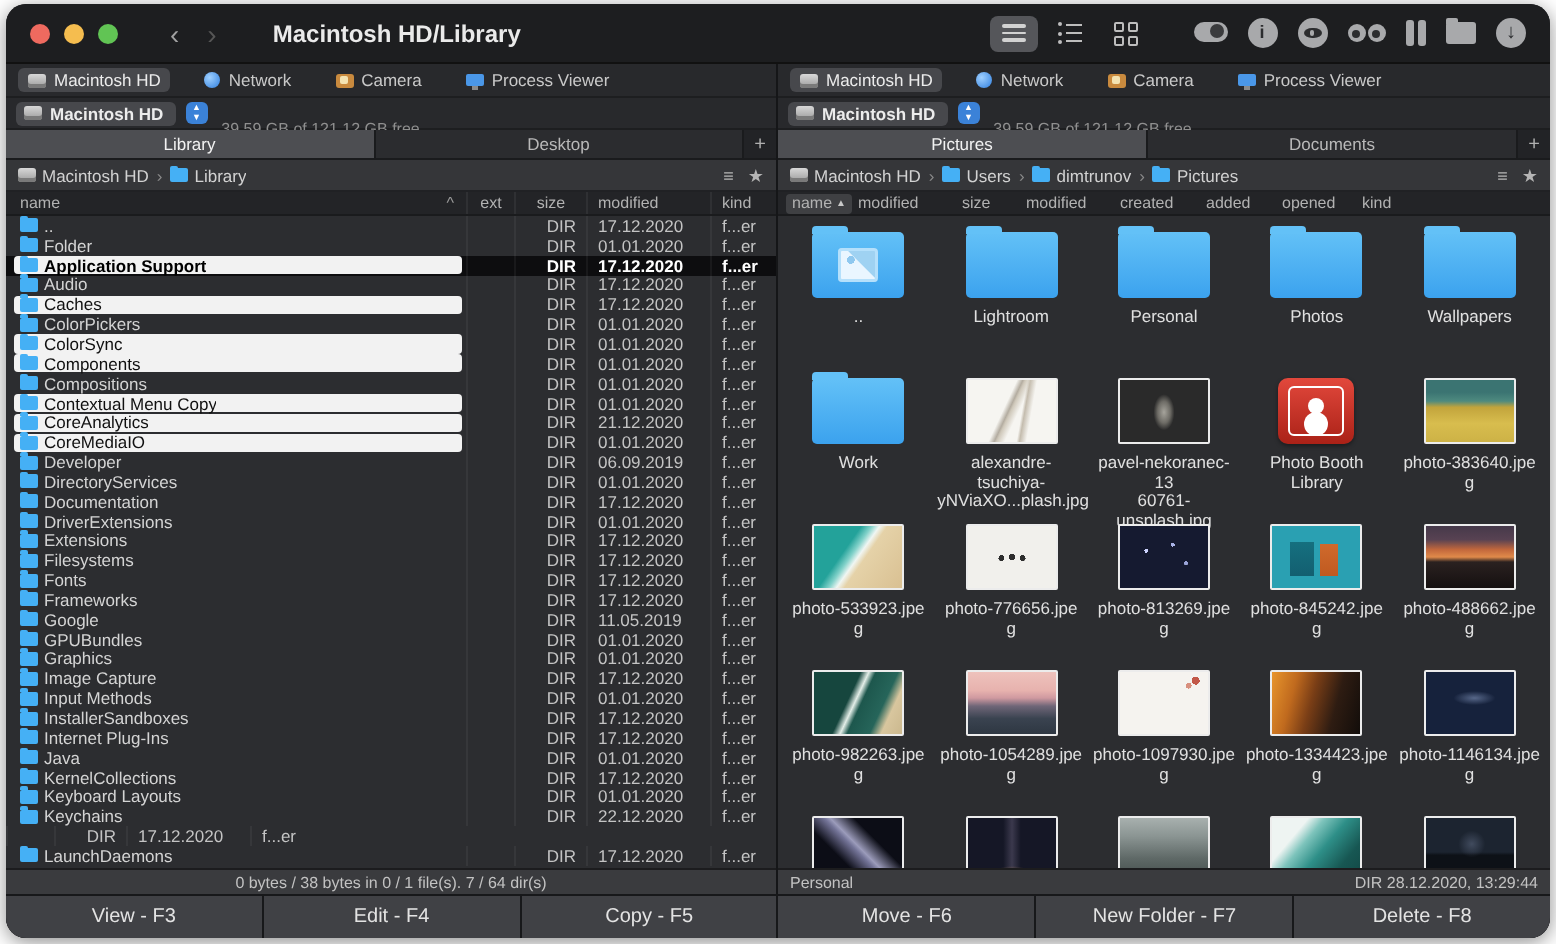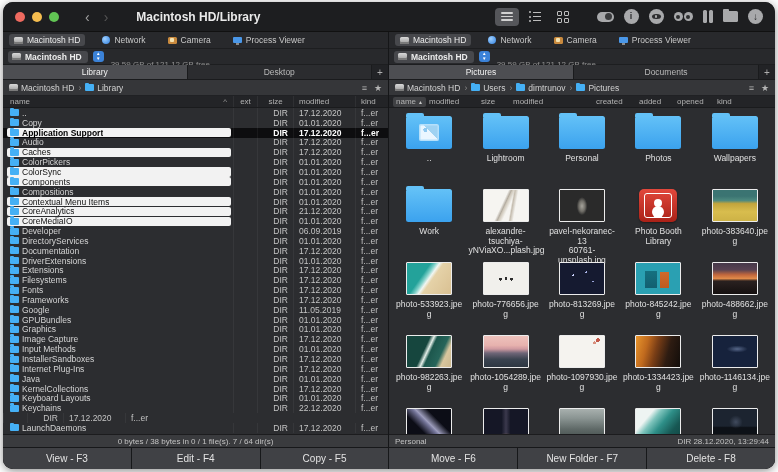--- a/index.html
+++ b/index.html
@@ -75,21 +75,21 @@
   .ch{display:flex;align-items:center;height:100%;}
   .ch-name{flex:1;padding-left:7px;min-width:0;}
   .caret{margin-left:auto;margin-right:6px;color:#9a9a9a;}
   .ch-ext{width:24px;justify-content:center;border-left:1px solid rgba(255,255,255,.06);}
   .ch-size{width:36px;justify-content:center;border-left:1px solid rgba(255,255,255,.06);}
   .ch-mod{width:62px;padding-left:5px;border-left:1px solid rgba(255,255,255,.06);}
   .ch-kind{width:33px;padding-left:5px;border-left:1px solid rgba(255,255,255,.06);}
   .rch{padding-left:4px;gap:0;}
   .rc{display:flex;align-items:center;height:100%;}
   .rc-name{width:36px;}.rc-extension{width:52px;}.rc-size{width:32px;}.rc-modified{width:47px;}
-  .rc-created{width:43px;margin-left:36px;}.rc-added{width:38px;}.rc-opened{width:40px;}.rc-kind{width:26px;}
+  .rc-created{width:43px;}.rc-added{width:38px;}.rc-opened{width:40px;}.rc-kind{width:26px;}
   .namebox{background:#3f4043;border-radius:2px;padding:0 3px;display:inline-flex;gap:2px;align-items:center;height:10px;}
   .scaret{font-size:5px;color:#c9c9c9;}
   .body{flex:1;overflow:hidden;background:#2c2d30;position:relative;min-height:0;}
   
   .lrow{height:9.85px;display:flex;align-items:stretch;}
   .lrow.cursor{background:#0d0d0f;}
   .c-name{flex:1;display:flex;align-items:center;gap:3px;padding:0 3px;border-radius:2px;margin:0.4px 2px 0.4px 4px;min-width:0;}
   .lrow.sel .c-name{background:#f2f2f2;}
   .fico{width:9px;height:7px;background:#45b0f5;border-radius:1px;position:relative;flex:none;}
   .fico::before{content:"";position:absolute;top:-1.5px;left:0;width:4px;height:2px;background:#45b0f5;border-radius:1px 1px 0 0;}
@@ -265,21 +265,21 @@
               <span class="nm">..</span>
             </div>
             <div class="cell c-ext"></div>
             <div class="cell c-size">DIR</div>
             <div class="cell c-mod">17.12.2020</div>
             <div class="cell c-kind">f...er</div>
           </div>
           <div class="lrow">
             <div class="c-name">
               <span class="fico"></span>
-              <span class="nm">Copy</span>
+              <span class="nm">Folder</span>
             </div>
             <div class="cell c-ext"></div>
             <div class="cell c-size">DIR</div>
             <div class="cell c-mod">01.01.2020</div>
             <div class="cell c-kind">f...er</div>
           </div>
           <div class="lrow cursor sel">
             <div class="c-name">
               <span class="fico"></span>
               <span class="nm">Application Support</span>
@@ -345,21 +345,21 @@
               <span class="nm">Compositions</span>
             </div>
             <div class="cell c-ext"></div>
             <div class="cell c-size">DIR</div>
             <div class="cell c-mod">01.01.2020</div>
             <div class="cell c-kind">f...er</div>
           </div>
           <div class="lrow sel">
             <div class="c-name">
               <span class="fico"></span>
-              <span class="nm">Contextual Menu Items</span>
+              <span class="nm">Contextual Menu Copy</span>
             </div>
             <div class="cell c-ext"></div>
             <div class="cell c-size">DIR</div>
             <div class="cell c-mod">01.01.2020</div>
             <div class="cell c-kind">f...er</div>
           </div>
           <div class="lrow sel">
             <div class="c-name">
               <span class="fico"></span>
               <span class="nm">CoreAnalytics</span>

